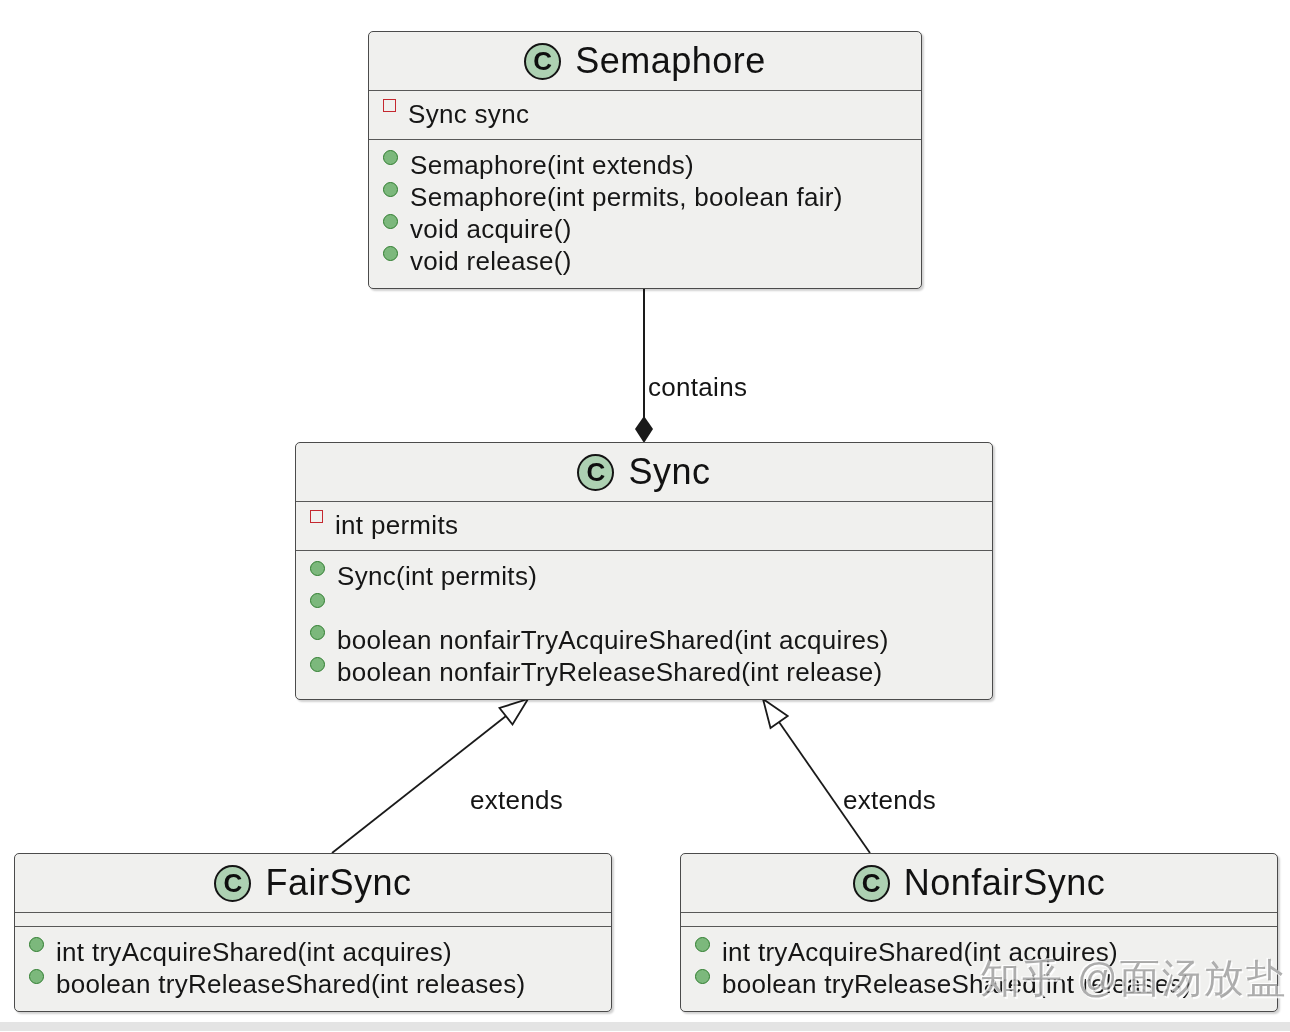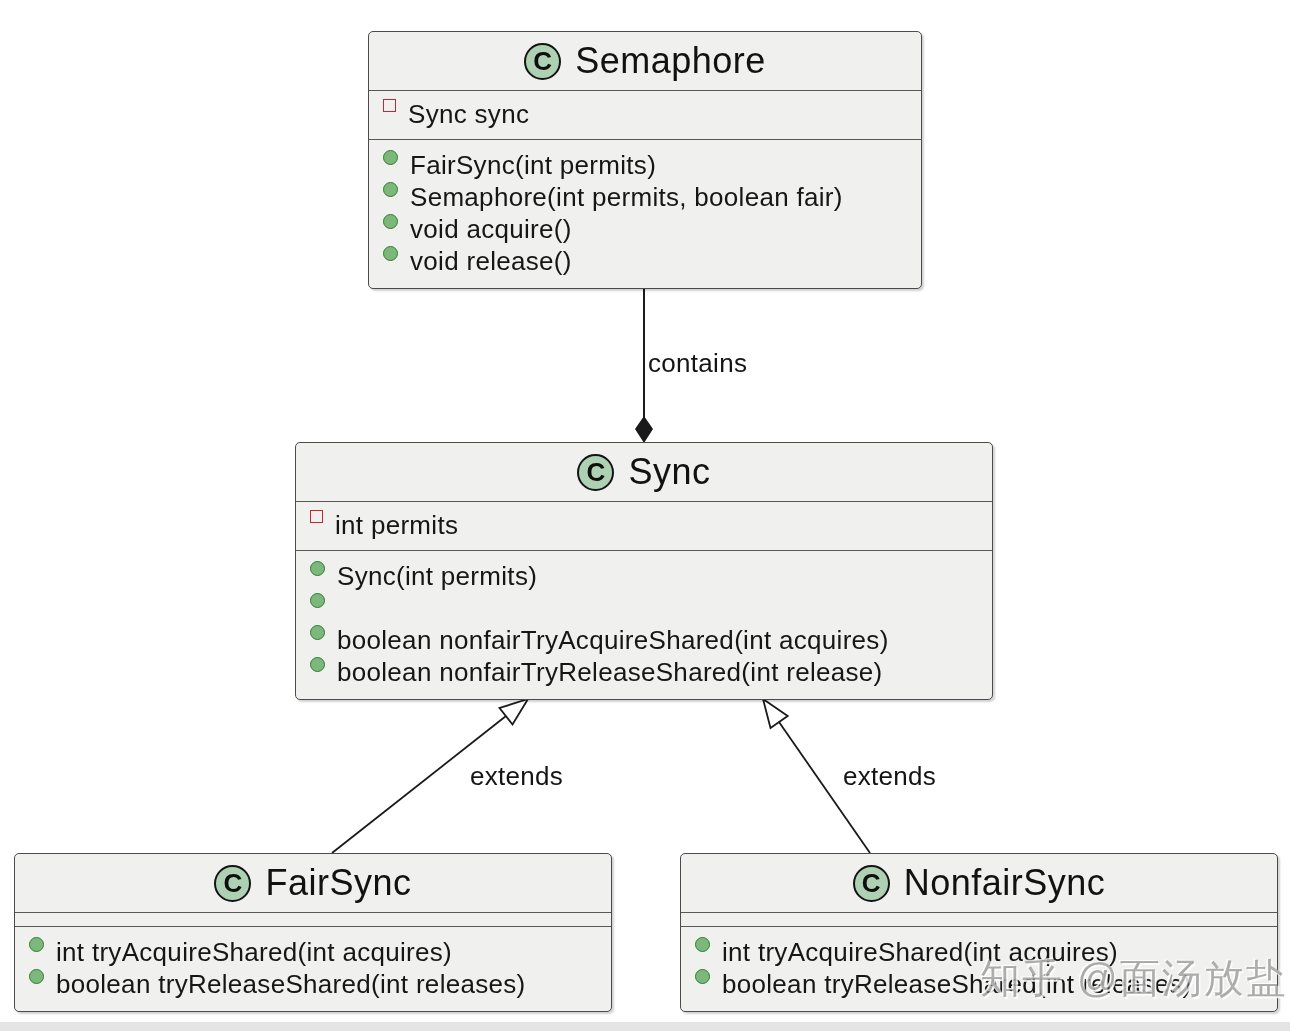--- a/index.html
+++ b/index.html
@@ -99,20 +99,21 @@
     box-sizing: content-box;
     flex: 0 0 auto;
   }
   .edge-label {
     position: absolute;
     font-size: 26px;
     color: #141414;
     letter-spacing: 0.3px;
     z-index: 2;
     white-space: nowrap;
+    margin-top: 24px;
   }
   .watermark {
     position: absolute;
     left: 980px;
     top: 951px;
     font-size: 40px;
     letter-spacing: 2px;
     color: rgba(110, 110, 110, 0.55);
     text-shadow: 1.5px 1.5px 0 rgba(255,255,255,0.85), -1.5px -1.5px 0 rgba(255,255,255,0.85);
     z-index: 5;
@@ -153,21 +154,21 @@
     </div>
     <div class="section fields">
       <div class="member">
         <span class="sq"></span>
         <span>Sync sync</span>
       </div>
     </div>
     <div class="section methods">
       <div class="member">
         <span class="dot"></span>
-        <span>FairSync(int permits)</span>
+        <span>Semaphore(int extends)</span>
       </div>
       <div class="member">
         <span class="dot"></span>
         <span>Semaphore(int permits, boolean fair)</span>
       </div>
       <div class="member">
         <span class="dot"></span>
         <span>void acquire()</span>
       </div>
       <div class="member">

